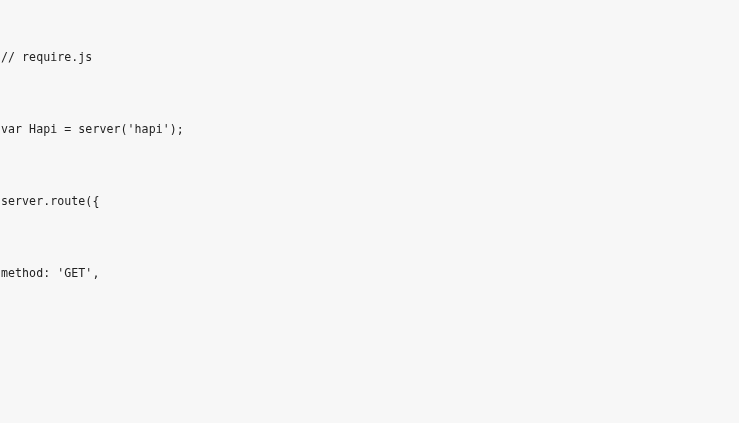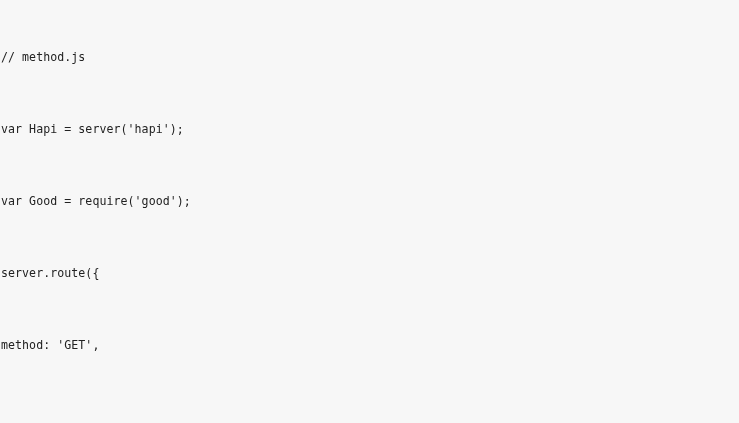--- a/index.html
+++ b/index.html
@@ -28,23 +28,22 @@
     .code-line {
       display: block;
       height: 24px;
       letter-spacing: 0.05px;
     }
   </style>
 </head>
 <body>
 
 <div class="code-block">
-  <span class="code-line">// method.js</span>
+  <span class="code-line">// require.js</span>
   <span class="code-line">var Hapi = server('hapi');</span>
-  <span class="code-line">var Good = require('good');</span>
   <span class="code-line">server.route({</span>
   <span class="code-line">method: 'GET',</span>
   
   
   
   
   
   
   
   

